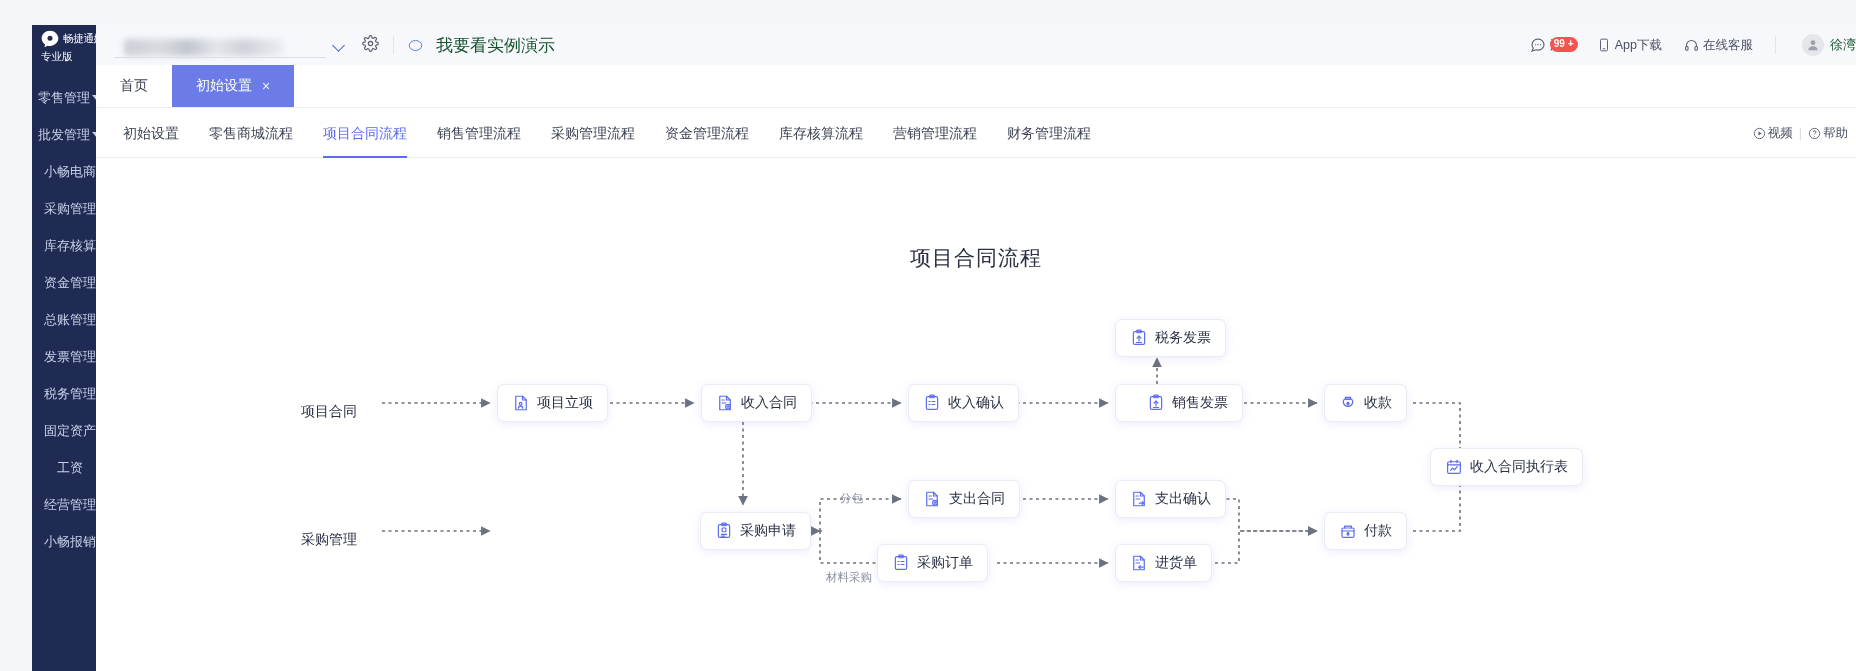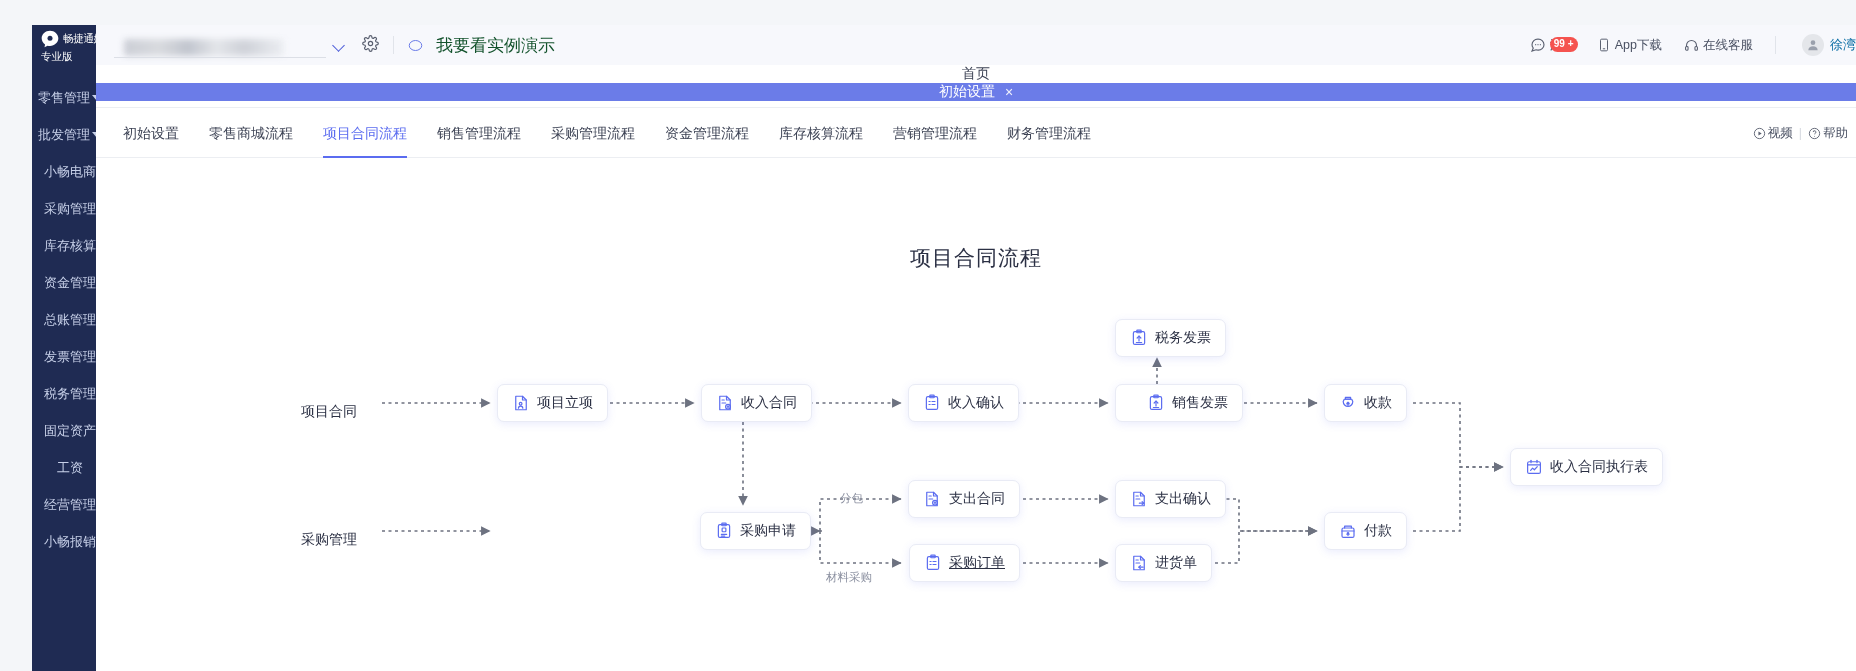--- a/index.html
+++ b/index.html
@@ -79,28 +79,27 @@
   .badge99 {
     position: absolute; left: 20px; top: -11px;
     background: #f5534f; color: #fff; font-size: 10px; line-height: 14px;
     height: 15px; padding: 0 4px; border-radius: 8px; font-weight: bold; margin-top: 11px;
   }
   .avatar {
     width: 22px; height: 22px; border-radius: 50%; background: #e4e6ea;
     display: flex; align-items: center; justify-content: center;
     margin-left: 26px;
   }
-  .uname { font-size: 13px; color: #0369a1; margin-left: 6px; white-space: nowrap; }
+  .uname { font-size: 13px; color: #14532d; margin-left: 6px; white-space: nowrap; }
 
   
   .tabbar {
     position: absolute; left: 96px; top: 65px; right: 0; height: 43px;
     background: #fff; display: flex; align-items: stretch;
     border-bottom: 1px solid #eceef2;
-    flex-direction: column;
   }
   .tab {
     display: flex; align-items: center; justify-content: center;
     padding: 0 24px; font-size: 14px; color: #3d4355; cursor: pointer;
   }
   .tab.active { background: #6b7ce8; color: #fff; }
   .tab-close { margin-left: 10px; font-size: 14px; opacity: .9; }
 
   
   .content {
@@ -431,21 +430,21 @@
           <div class="node" style="left: 1228px; top: 226px;">
             <span style="display: flex;">
               <svg class="ni" viewBox="0 0 24 24" fill="none" stroke="#5b6cf0" stroke-width="1.6" stroke-linecap="round" stroke-linejoin="round">
                 <path d="M7 7h10l1.4 3.1a6.4 6.4 0 11-12.8 0z"></path>
                 <path d="M8.5 4.5h7v2.4h-7z"></path>
                 <path d="M10.3 13.1h3.4M12 11.4v3.9M10.6 12.2L12 10.9l1.4 1.3"></path>
               </svg>
             </span>
             <span>收款</span>
           </div>
-          <div class="node" style="left: 1414px; top: 290px;">
+          <div class="node" style="left: 1334px; top: 290px;">
             <span style="display: flex;">
               <svg class="ni" viewBox="0 0 24 24" fill="none" stroke="#5b6cf0" stroke-width="1.6" stroke-linecap="round" stroke-linejoin="round">
                 <rect x="3.5" y="5" width="17" height="15.5" rx="2"></rect>
                 <line x1="3.5" y1="9.2" x2="20.5" y2="9.2"></line>
                 <line x1="8" y1="3" x2="8" y2="6.3"></line>
                 <line x1="16" y1="3" x2="16" y2="6.3"></line>
                 <path d="M7.5 16.5l2.6-3 2.4 2.2 3.9-4.2"></path>
               </svg>
             </span>
             <span>收入合同执行表</span>
@@ -481,21 +480,21 @@
                 <path d="M5 3h9l5 5v13H5z"></path>
                 <path d="M14 3v5h5"></path>
                 <line x1="8" y1="8" x2="11" y2="8"></line>
                 <line x1="8" y1="12" x2="13" y2="12"></line>
                 <path d="M12.5 17.5h5.5"></path>
                 <path d="M16.2 15.6L18.3 17.5 16.2 19.4"></path>
               </svg>
             </span>
             <span>支出确认</span>
           </div>
-          <div class="node" style="left: 813px; top: 386px; text-decoration: underline;">
+          <div class="node" style="left: 781px; top: 386px;">
             <span style="display: flex;">
               <svg class="ni" viewBox="0 0 24 24" fill="none" stroke="#5b6cf0" stroke-width="1.6" stroke-linecap="round" stroke-linejoin="round">
                 <rect x="4.5" y="3.5" width="15" height="17" rx="2"></rect>
                 <rect x="9" y="1.6" width="6" height="3.4" rx="1.1"></rect>
                 <line x1="8" y1="10" x2="9.5" y2="10"></line>
                 <line x1="12" y1="10" x2="16" y2="10"></line>
                 <line x1="8" y1="14" x2="9.5" y2="14"></line>
                 <line x1="12" y1="14" x2="16" y2="14"></line>
               </svg>
             </span>

